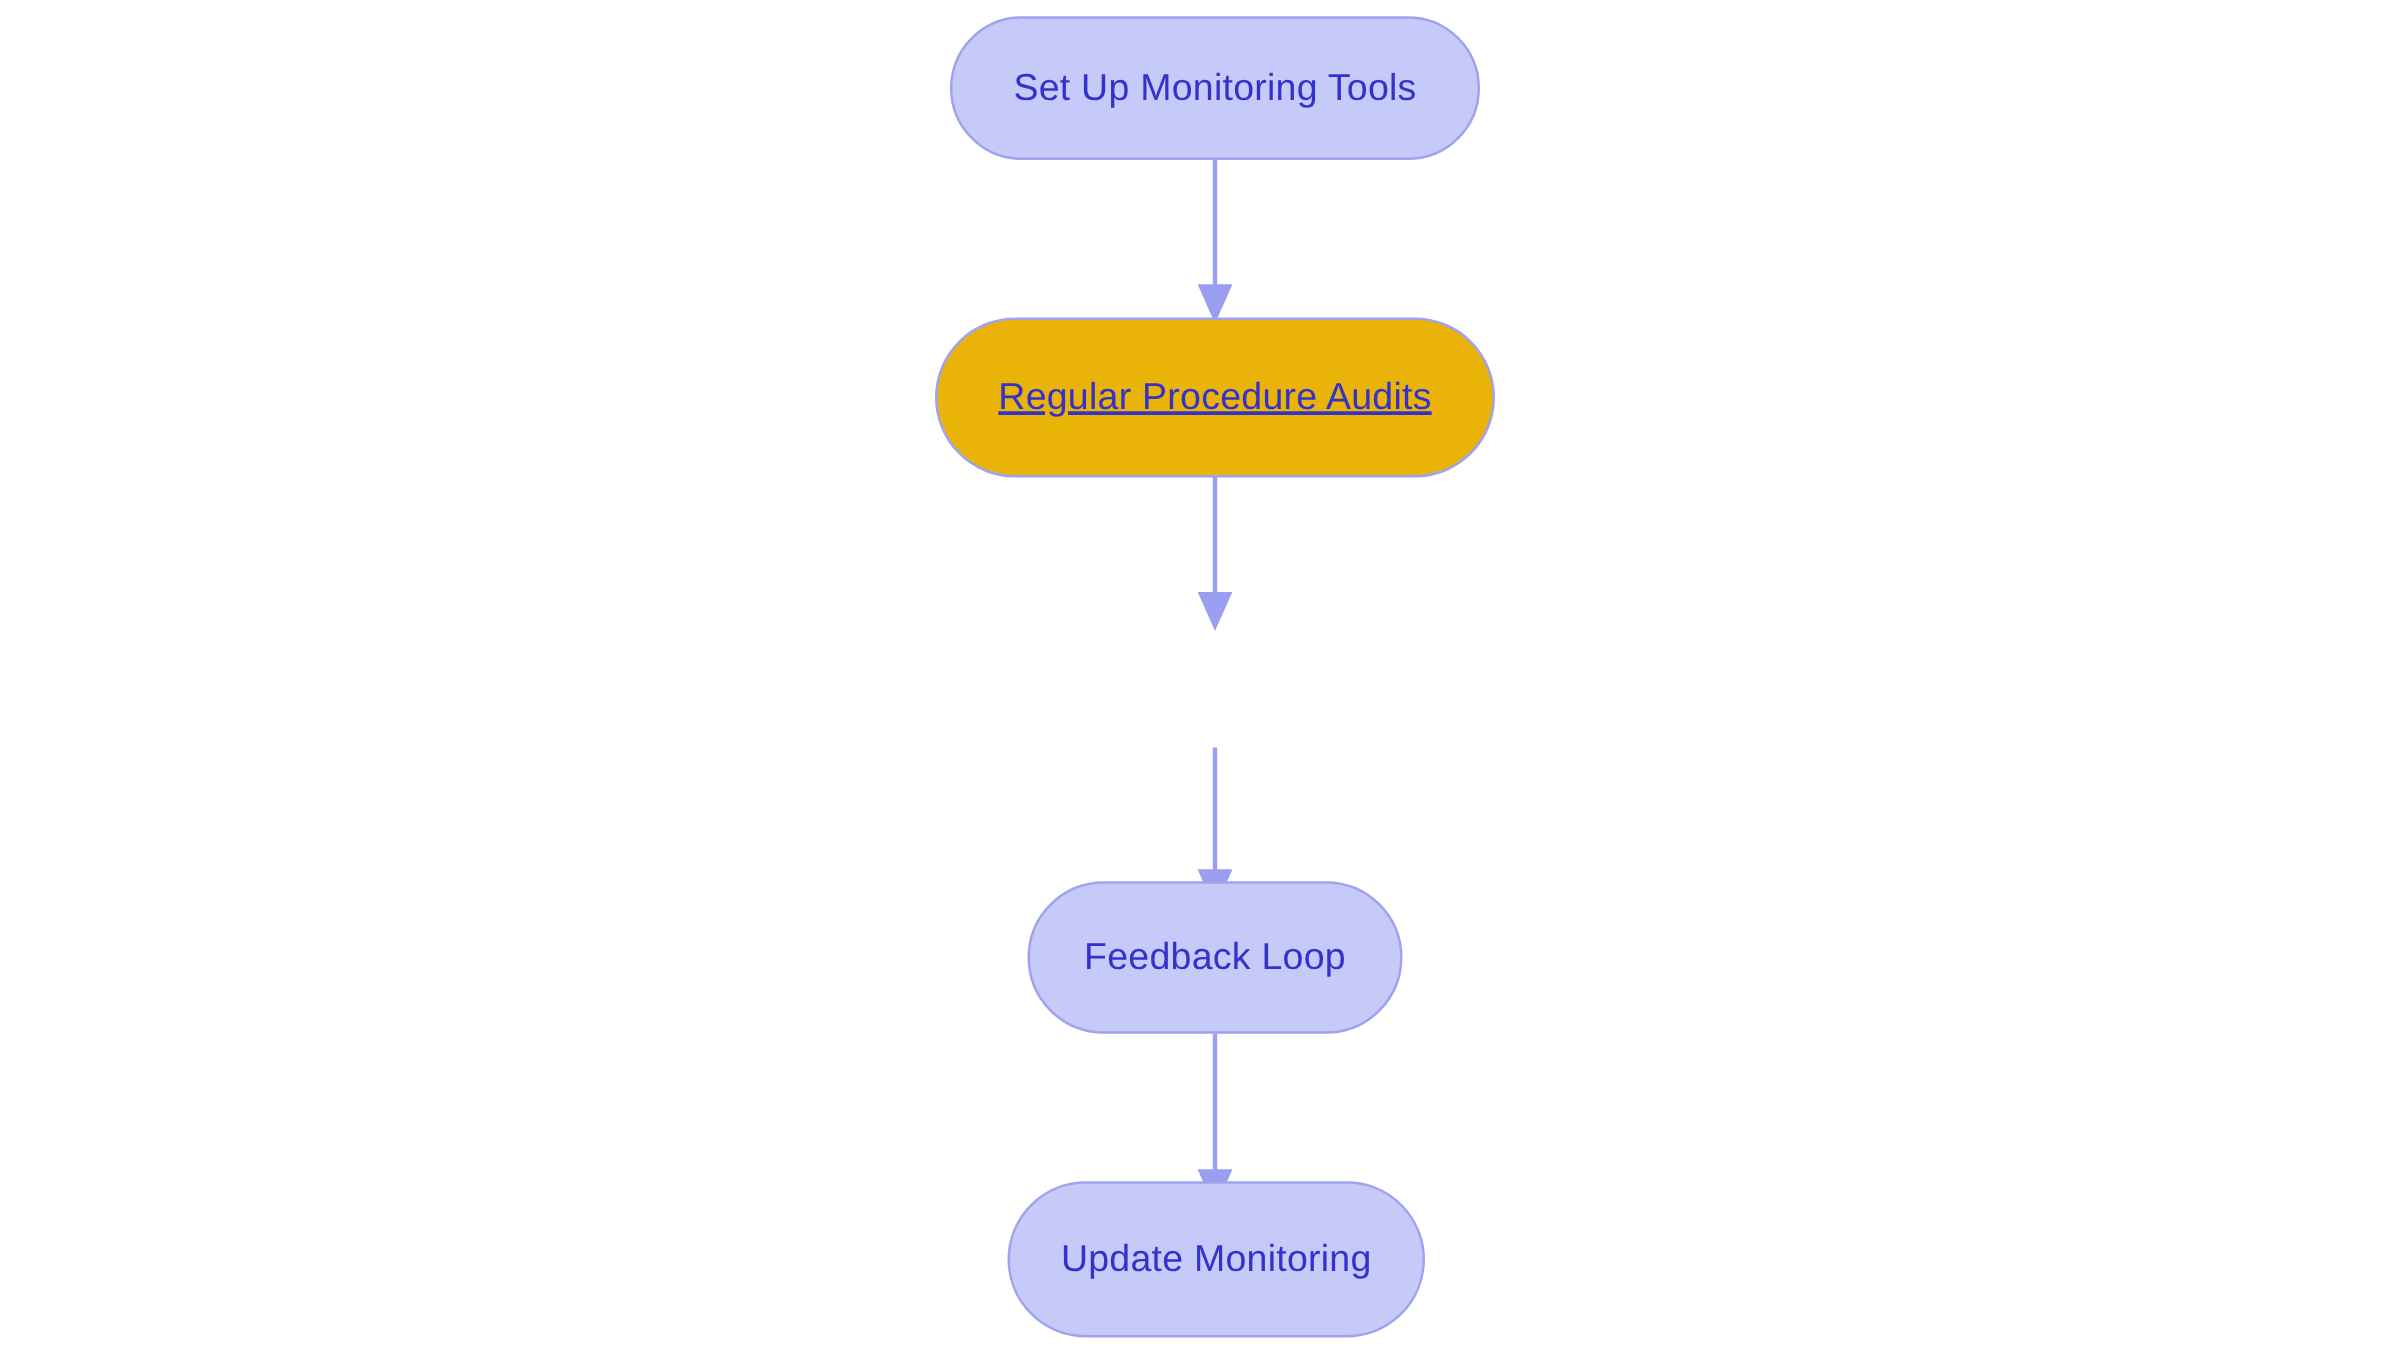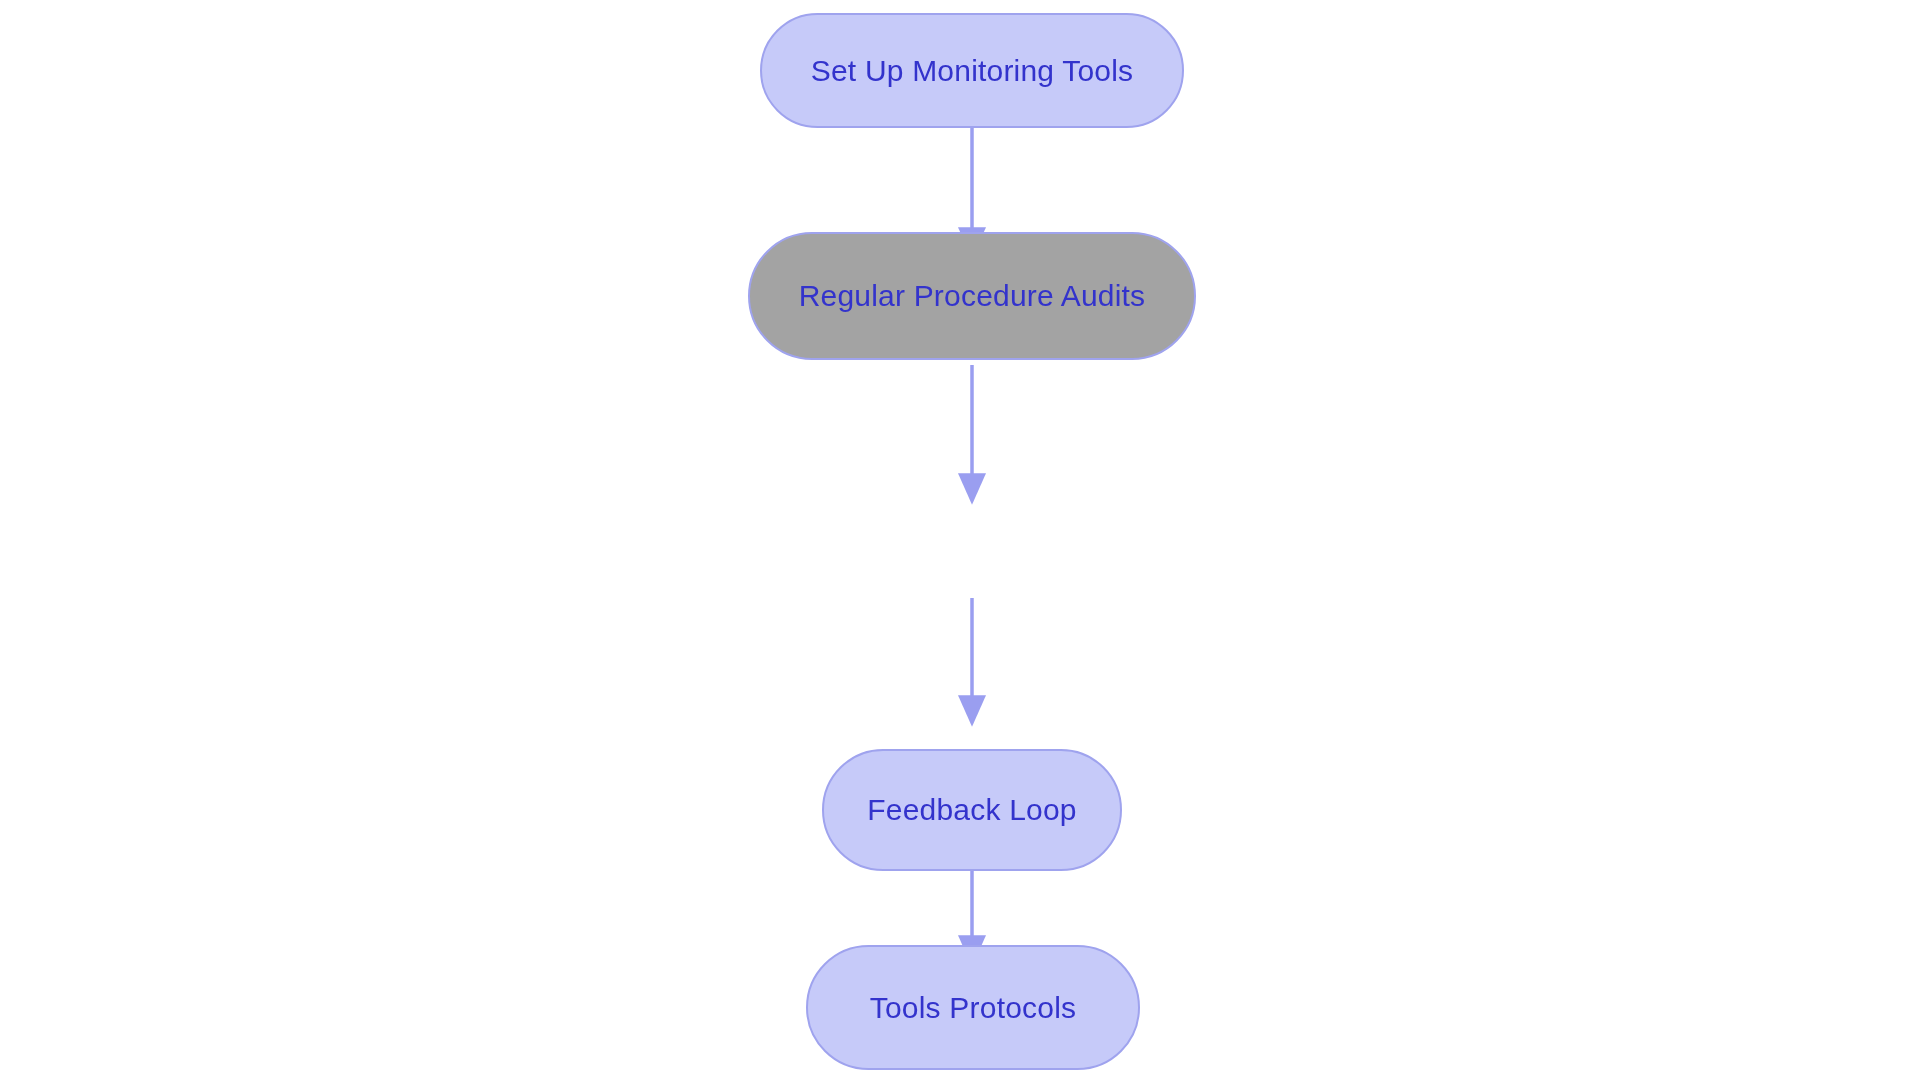--- a/index.html
+++ b/index.html
@@ -75,26 +75,26 @@
 
     <line x1="972" y1="598" x2="972" y2="696" stroke="#9a9ef0" stroke-width="3.5" marker-end="url(#arrowhead)"></line>
 
     <line x1="972" y1="827" x2="972" y2="936" stroke="#9a9ef0" stroke-width="3.5" marker-end="url(#arrowhead)"></line>
   </svg>
 
   <div class="flow-node" style="left: 760px; top: 13px; width: 424px; height: 115px; background: rgb(198, 202, 249); border-color: rgb(159, 163, 238); color: rgb(51, 51, 204);">
     <span class="node-label">Set Up Monitoring Tools</span>
   </div>
 
-  <div class="flow-node" style="left: 748px; top: 232px; width: 448px; height: 128px; background: #a3a3a3; border-color: rgb(159, 163, 238); color: rgb(51, 51, 204);">
+  <div class="flow-node" style="left: 748px; top: 254px; width: 448px; height: 128px; background: #eab308; border-color: rgb(159, 163, 238); color: rgb(51, 51, 204); text-decoration: underline;">
     <span class="node-label">Regular Procedure Audits</span>
   </div>
 
 
-  <div class="flow-node" style="left: 822px; top: 705px; width: 300px; height: 122px; background: rgb(198, 202, 249); border-color: rgb(159, 163, 238); color: rgb(51, 51, 204); margin-top: 44px;">
+  <div class="flow-node" style="left: 822px; top: 705px; width: 300px; height: 122px; background: rgb(198, 202, 249); border-color: rgb(159, 163, 238); color: rgb(51, 51, 204);">
     <span class="node-label">Feedback Loop</span>
   </div>
 
   <div class="flow-node" style="left: 806px; top: 945px; width: 334px; height: 125px; background: rgb(198, 202, 249); border-color: rgb(159, 163, 238); color: rgb(51, 51, 204);">
-    <span class="node-label">Tools Protocols</span>
+    <span class="node-label">Update Monitoring</span>
   </div>
 
 </div>
 
 </body></html>

